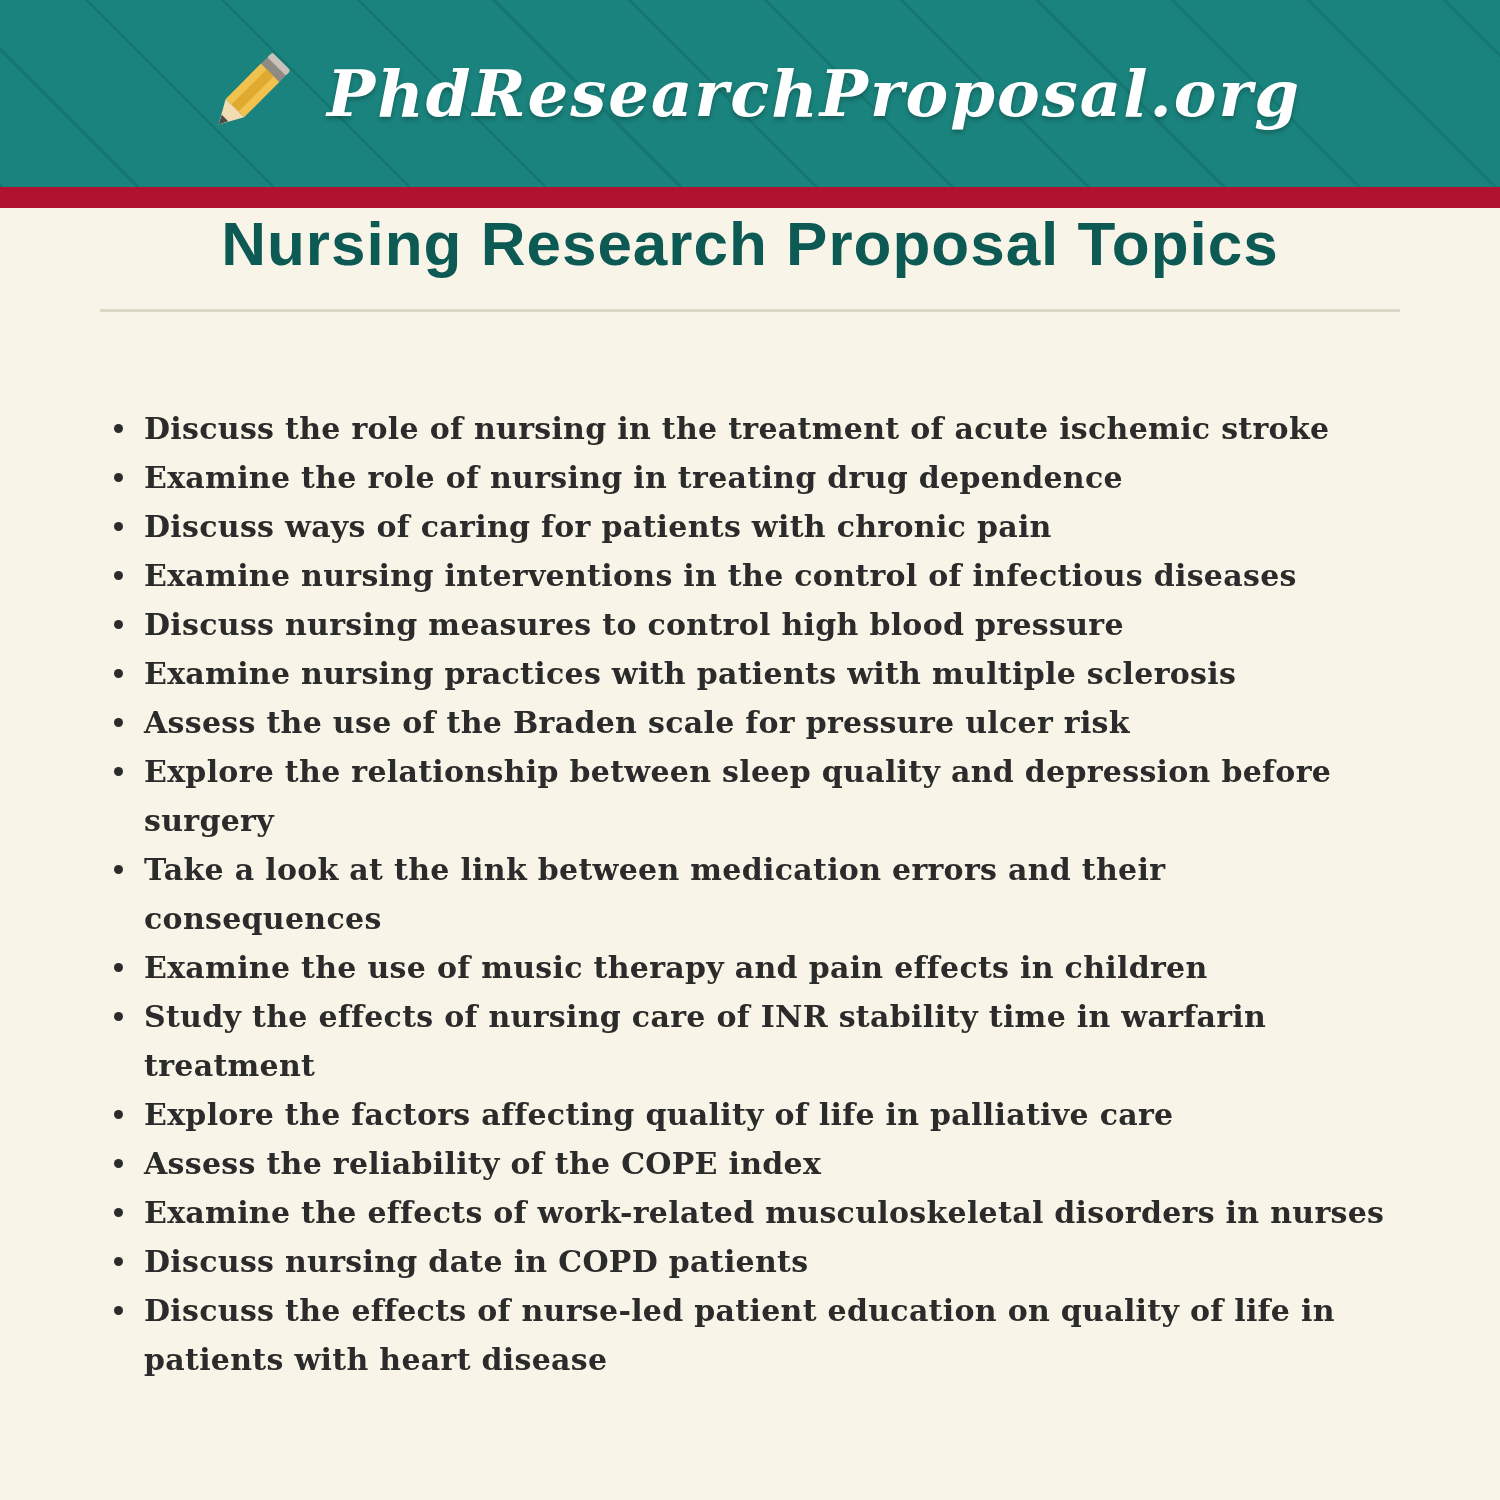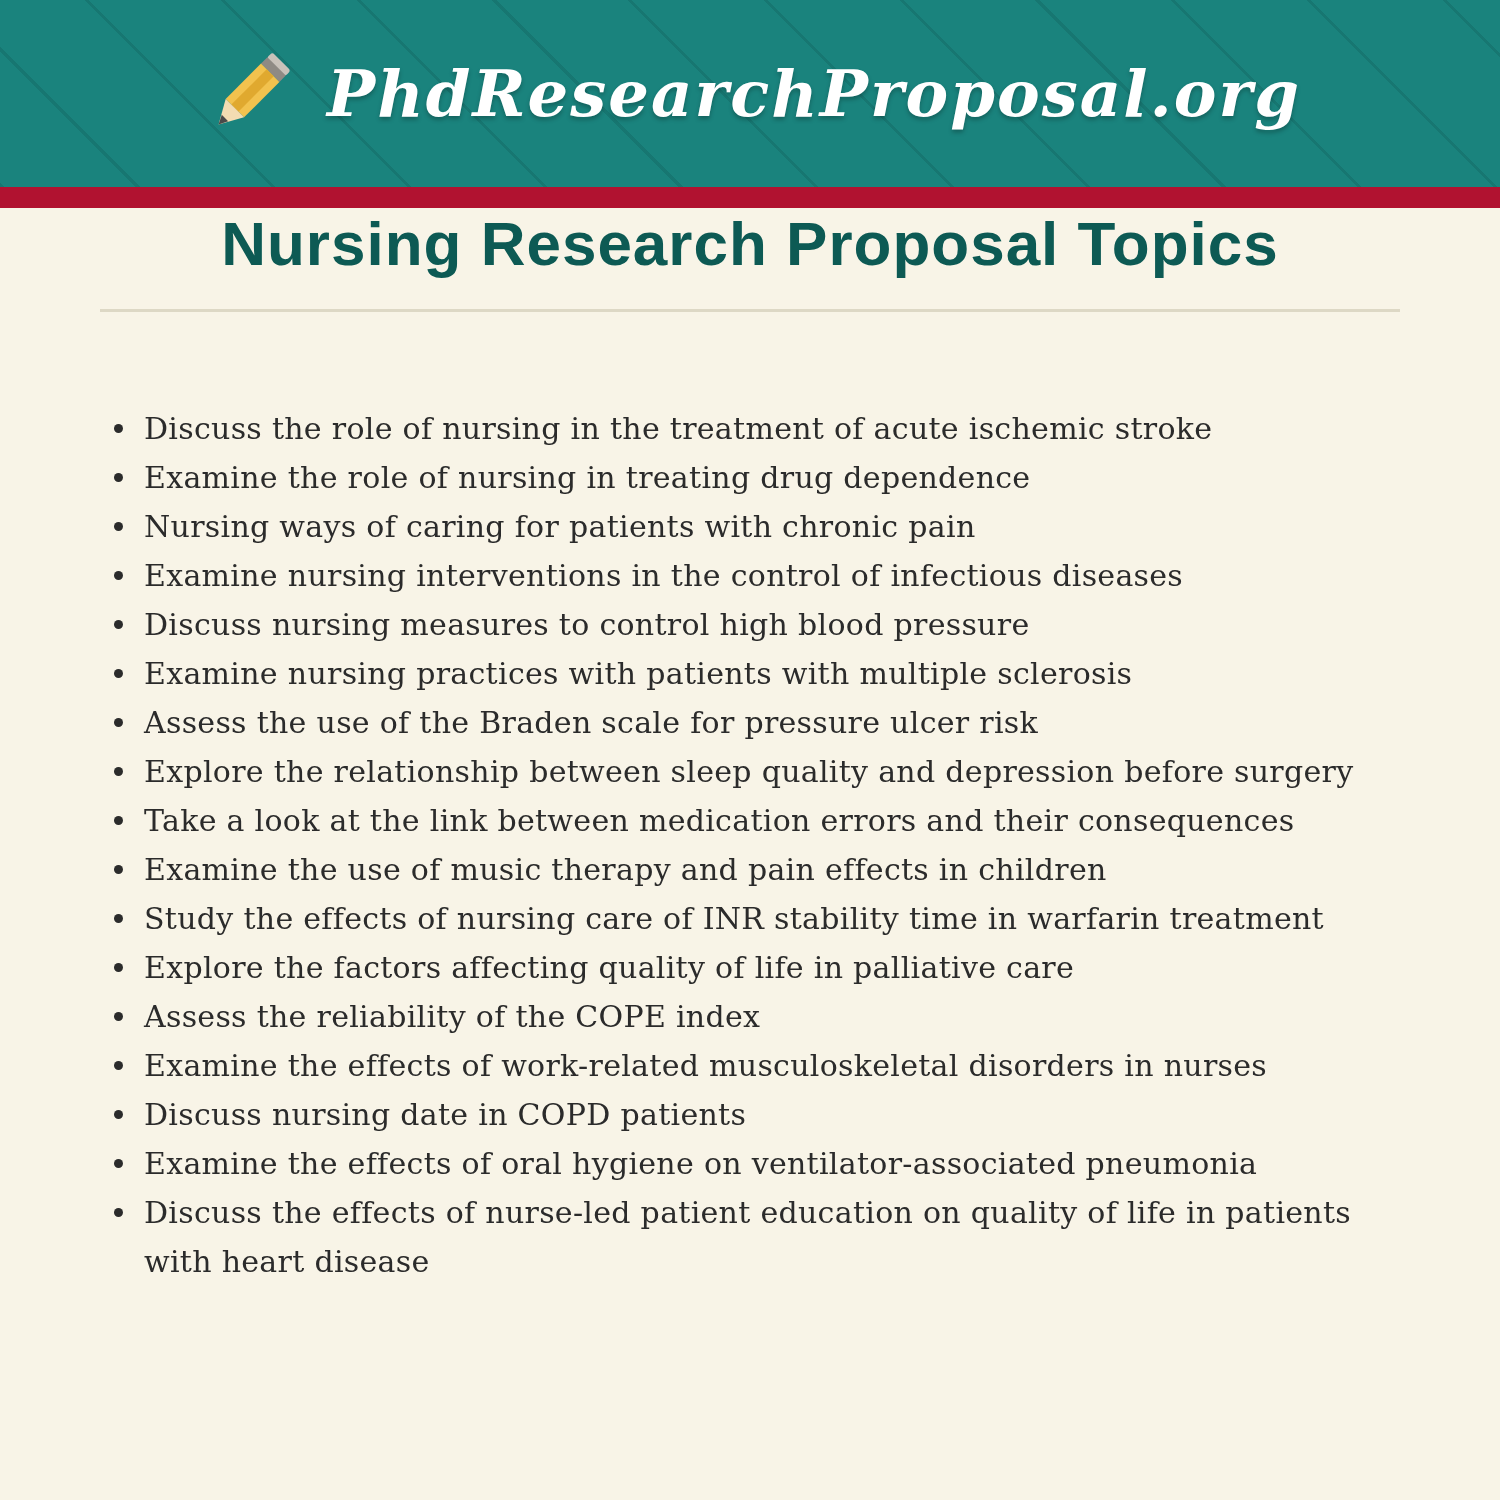--- a/index.html
+++ b/index.html
@@ -54,20 +54,21 @@
   .divider {
     width: 1300px;
     margin: 30px auto 0;
     border: none;
     border-top: 3px solid #ddd8c5;
   }
 
   
   .topics {
     margin: 92px 90px 12px 100px;
+    font-weight: bold;
   }
   .topics ul { list-style: none; }
   .topics li {
     position: relative;
     padding-left: 44px;
     font-family: "DejaVu Serif", serif;
     font-size: 30px;
     line-height: 49px;
     color: #2b2b2b;
     letter-spacing: 0.3px;
@@ -113,21 +114,21 @@
 
         <li>
           <span>Discuss the role of nursing in the treatment of acute ischemic stroke</span>
         </li>
 
         <li>
           <span>Examine the role of nursing in treating drug dependence</span>
         </li>
 
         <li>
-          <span>Nursing ways of caring for patients with chronic pain</span>
+          <span>Discuss ways of caring for patients with chronic pain</span>
         </li>
 
         <li>
           <span>Examine nursing interventions in the control of infectious diseases</span>
         </li>
 
         <li>
           <span>Discuss nursing measures to control high blood pressure</span>
         </li>
 
@@ -164,22 +165,19 @@
         </li>
 
         <li>
           <span>Examine the effects of work-related musculoskeletal disorders in nurses</span>
         </li>
 
         <li>
           <span>Discuss nursing date in COPD patients</span>
         </li>
 
-        <li>
-          <span>Examine the effects of oral hygiene on ventilator-associated pneumonia</span>
-        </li>
 
         <li>
           <span>Discuss the effects of nurse-led patient education on quality of life in patients with heart disease</span>
         </li>
       </ul>
   </section>
 </main>
 
 </body></html>

